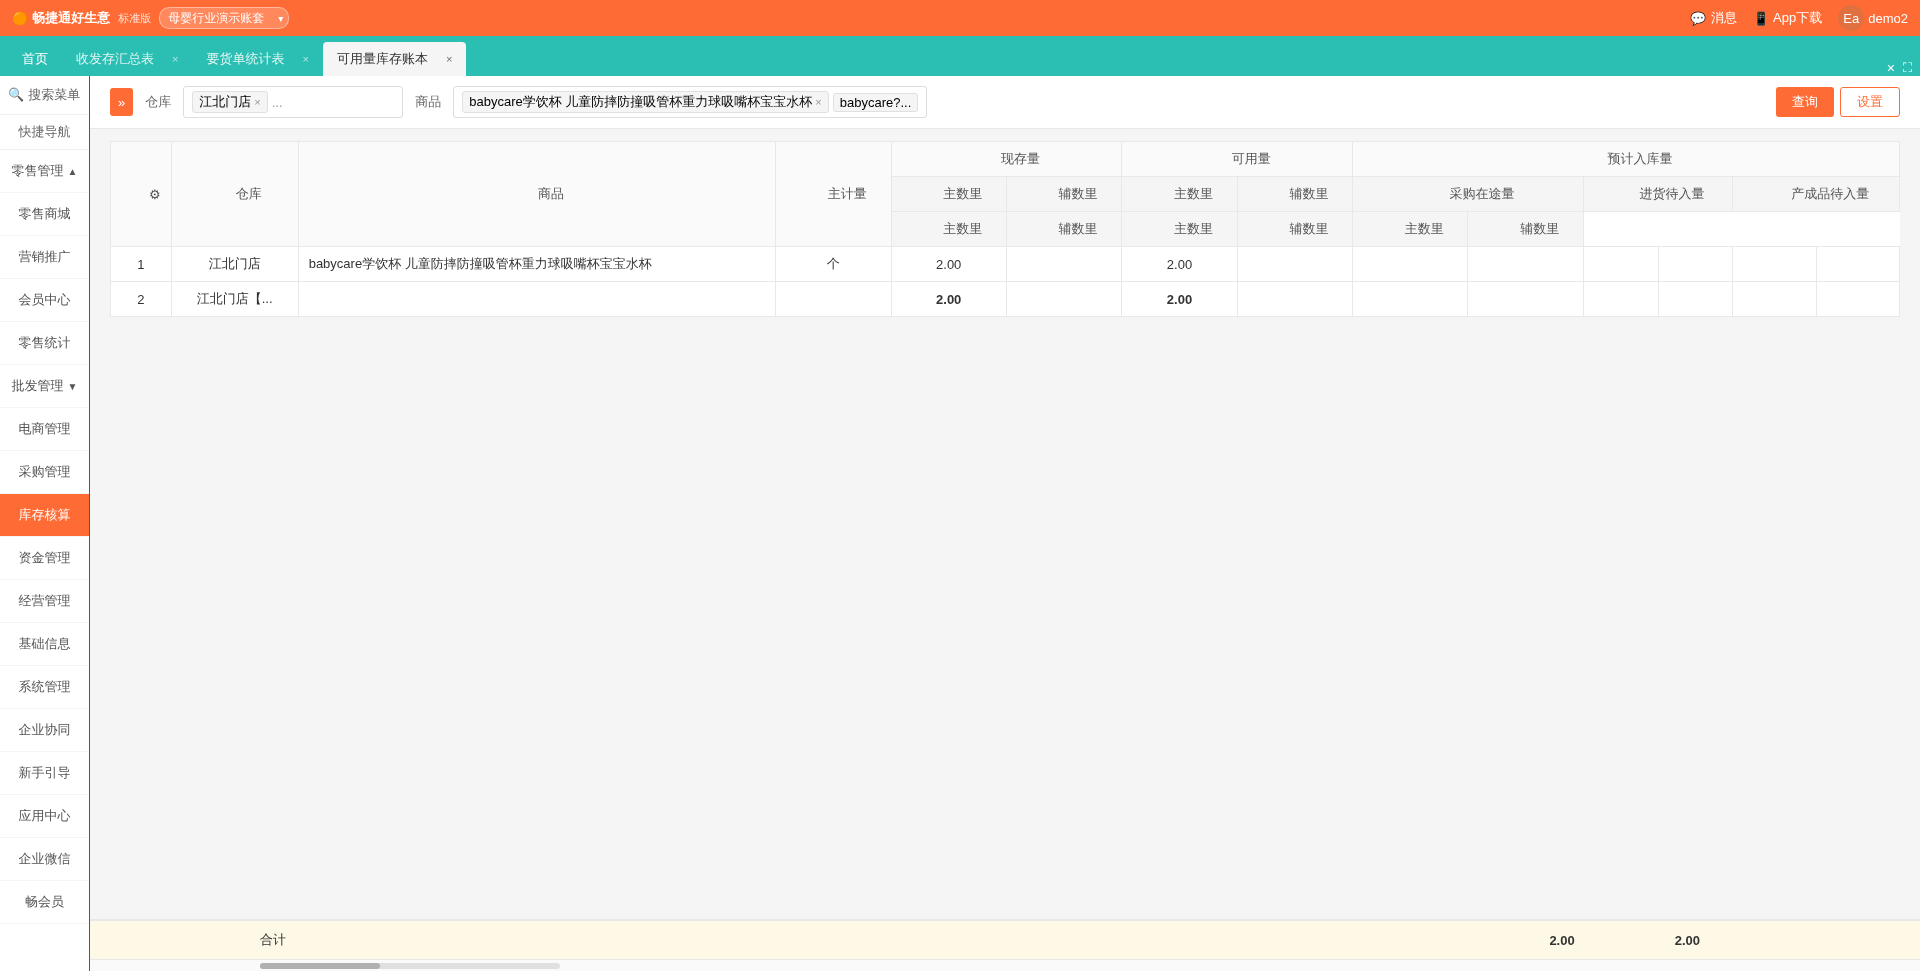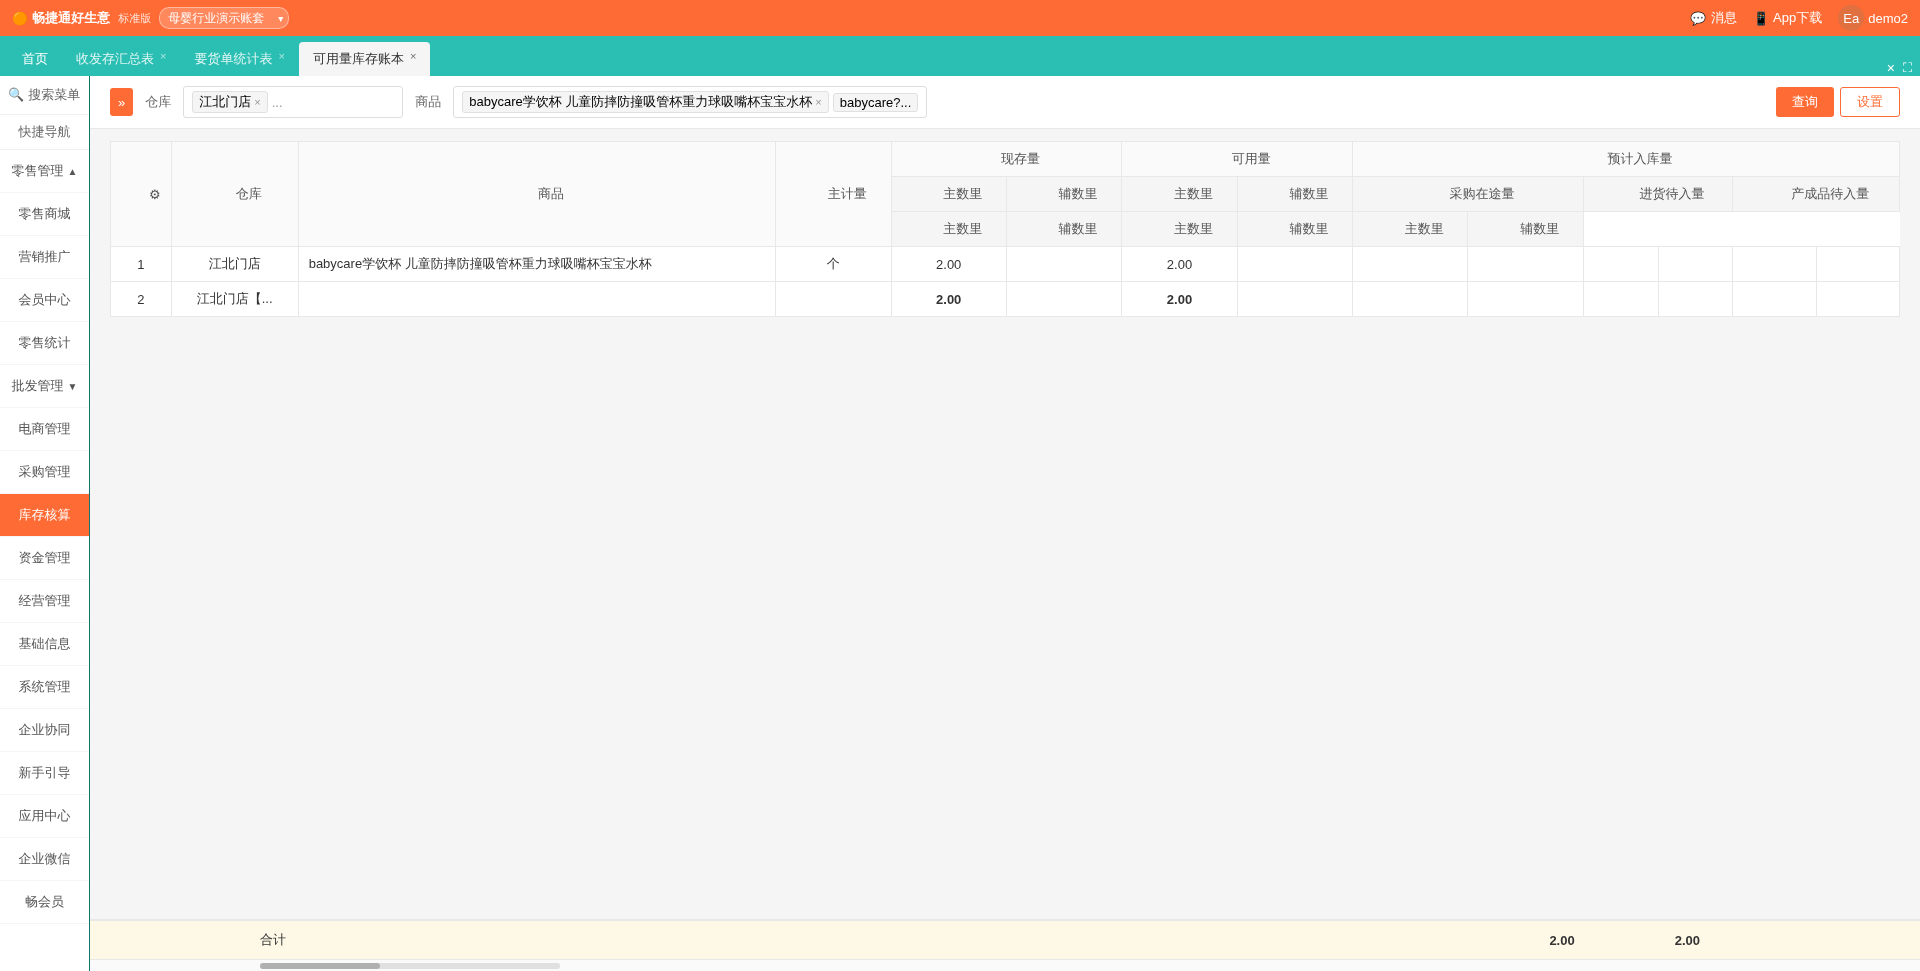--- a/index.html
+++ b/index.html
@@ -44,22 +44,22 @@
       padding: 0 8px;
       flex-shrink: 0;
     }
     .nav-tab {
       padding: 8px 14px;
       color: rgba(255,255,255,0.85);
       cursor: pointer;
       border-radius: 4px 4px 0 0;
       font-size: 13px;
       display: flex;
-      align-items: flex-start;
-      gap: 6px;
+      align-items: center;
+      gap: 18px;
       height: 34px;
     }
     .nav-tab.active {
       background: #f5f5f5;
       color: #333;
     }
     .nav-tab .close-x { font-size: 11px; color: inherit; opacity: 0.7; }
     .nav-tab-home { color: white; padding: 8px 14px; height: 34px; display: flex; align-items: center; text-align: right; }
     .nav-tabs-right { margin-left: auto; display: flex; align-items: center; gap: 8px; color: white; font-size: 16px; }
 

